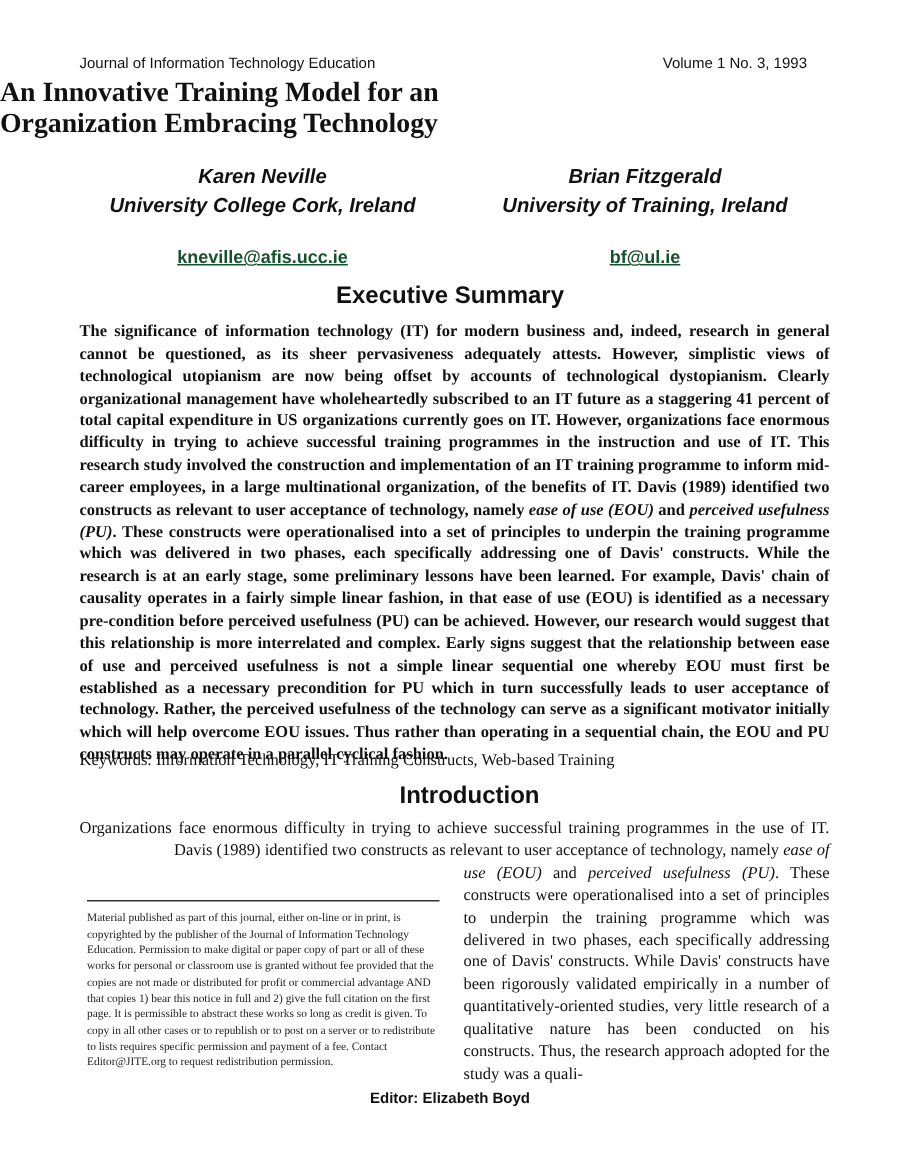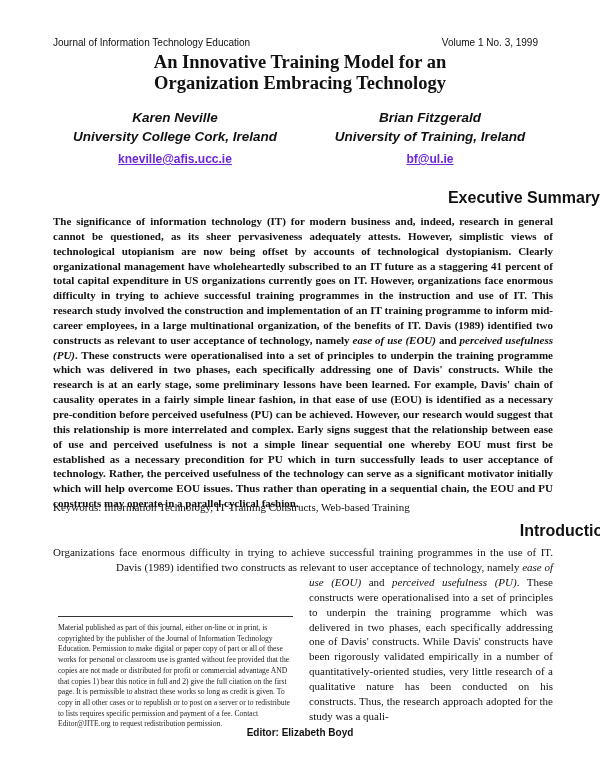--- a/index.html
+++ b/index.html
@@ -24,21 +24,21 @@
       font-family: "Liberation Sans", sans-serif;
       font-size: 10px;
       display: flex;
       justify-content: space-between;
     }
     .title {
       position: absolute;
       top: 52px;
       left: 0;
       width: 600px;
-      text-align: center;
+      text-align: left;
       font-family: "Liberation Serif", serif;
       font-weight: bold;
       font-size: 18.5px;
       line-height: 21px;
     }
     .authors {
       position: absolute;
       top: 108px;
       left: 0;
       width: 600px;
@@ -50,31 +50,31 @@
       font-family: "Liberation Sans", sans-serif;
       font-style: italic;
       font-weight: bold;
       font-size: 13.5px;
       line-height: 19px;
     }
     .author.a1 { left: 65px; width: 220px; }
     .author.a2 { left: 325px; width: 210px; }
     .author .email {
       display: block;
-      margin-top: 4px;
+      margin-top: 16px;
       font-style: normal;
       font-size: 12px;
-      color: #6d28d9;
+      color: #14532d;
       text-decoration: underline;
     }
     .section-head {
       position: absolute;
       left: 0;
       width: 600px;
-      text-align: right;
+      text-align: center;
       font-family: "Liberation Sans", sans-serif;
       font-weight: bold;
       font-size: 16px;
     }
     .body-text {
       position: absolute;
       font-family: "Liberation Serif", serif;
       font-size: 11px;
       line-height: 14.85px;
       text-align: justify;
@@ -96,21 +96,21 @@
       left: 53px;
       width: 500px;
     }
     .intro2 {
       top: 575px;
       left: 309px;
       width: 244px;
     }
     .copyright {
       position: absolute;
-      top: 616px;
+      top: 600px;
       left: 58px;
       width: 235px;
       border-top: 1px solid #333;
       padding-top: 6px;
       font-family: "Liberation Serif", serif;
       font-size: 7.6px;
       line-height: 10.7px;
       color: #222;
     }
     .footer {
@@ -123,21 +123,21 @@
       font-weight: bold;
       font-size: 10px;
     }
     i, .it { font-style: italic; }
   </style>
 </head>
 <body>
 
 <div class="running-head">
   <span>Journal of Information Technology Education</span>
-  <span>Volume 1 No. 3, 1999</span>
+  <span>Volume 1 No. 3, 1993</span>
 </div>
 
 <div class="title">
   <div>An Innovative Training Model for an</div>
   <div>Organization Embracing Technology</div>
 </div>
 
 <div class="authors">
   <div class="author a1">
     <div>Karen Neville</div>

